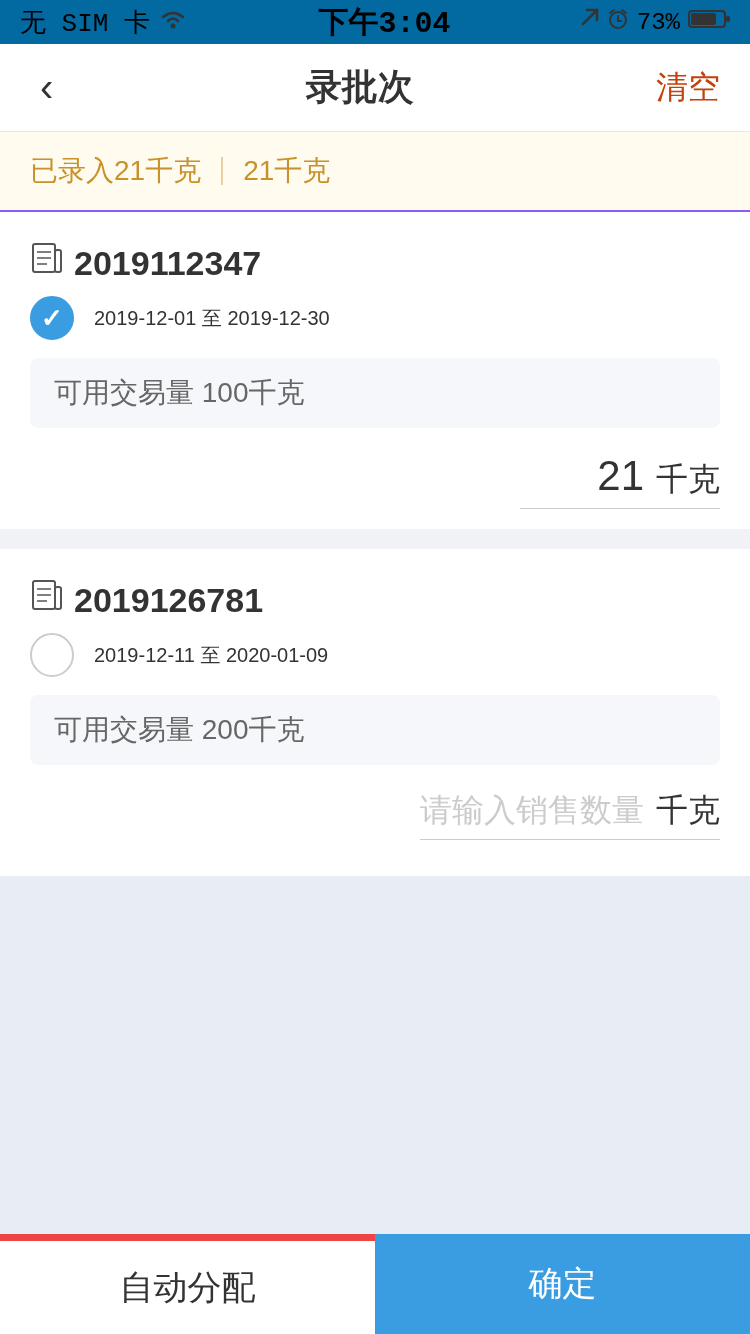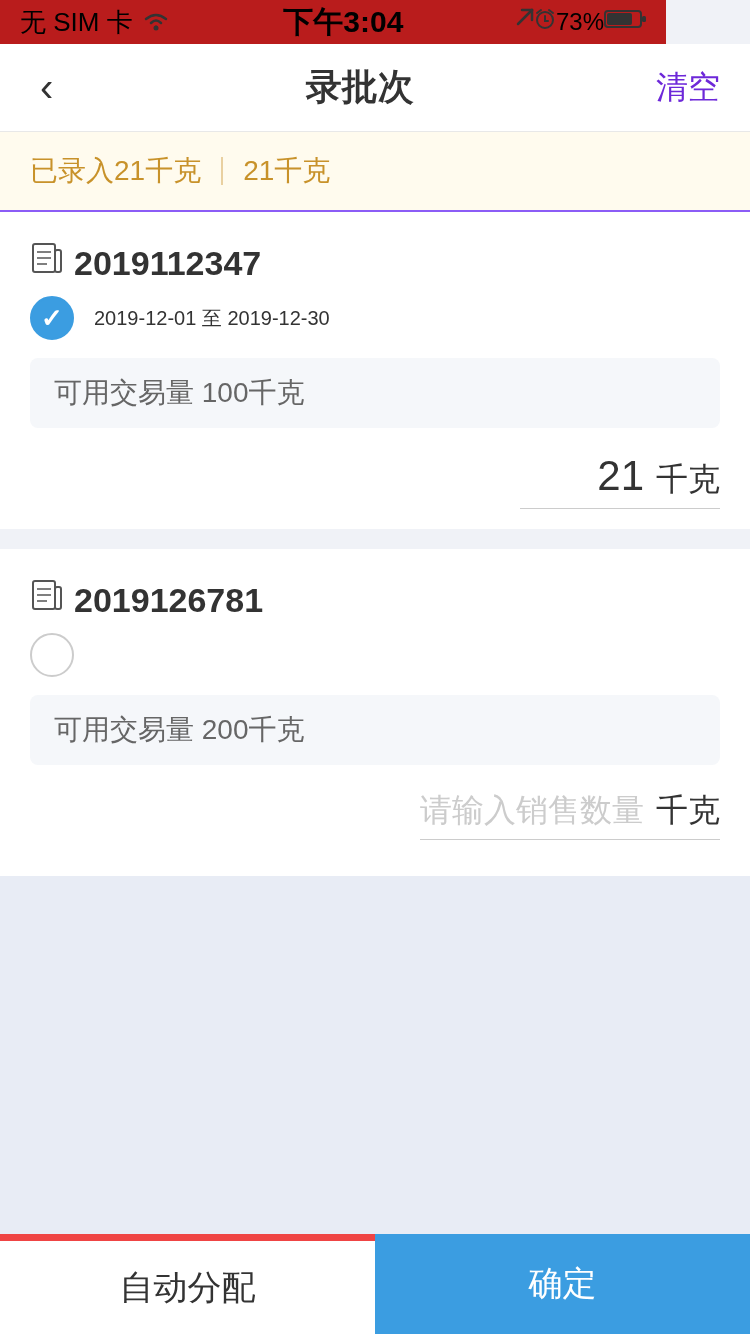--- a/index.html
+++ b/index.html
@@ -7,43 +7,45 @@
     body {
       width: 750px;
       min-height: 1334px;
       font-family: -apple-system, 'PingFang SC', 'Helvetica Neue', Arial, sans-serif;
       background: #f0f2f7;
       overflow-x: hidden;
     }
 
     
     .status-bar {
-      width: 666px;
+      width: 750px;
       height: 44px;
-      background: #b91c1c;
+      background: #0369a1;
       display: flex;
       align-items: center;
       justify-content: space-between;
       padding: 0 20px;
       font-size: 26px;
       font-weight: 500;
+      font-family: Liberation Mono, monospace;
     }
     .status-left {
       display: flex;
       align-items: center;
       gap: 8px;
       font-size: 26px;
     }
     .status-center {
       font-size: 30px;
       font-weight: 600;
     }
     .status-right {
       display: flex;
       align-items: center;
+      gap: 8px;
       font-size: 24px;
     }
 
     
     .nav-bar {
       width: 750px;
       height: 88px;
       background: #fff;
       display: flex;
       align-items: center;
@@ -57,21 +59,21 @@
       cursor: pointer;
       padding: 10px;
     }
     .nav-title {
       font-size: 36px;
       font-weight: 600;
       color: #333;
     }
     .nav-clear {
       font-size: 32px;
-      color: #6d28d9;
+      color: #c2410c;
       cursor: pointer;
     }
 
     
     .info-banner {
       background: #fffbee;
       padding: 20px 30px;
       display: flex;
       align-items: center;
       gap: 20px;
@@ -318,20 +320,21 @@
         <line x1="7" y1="10" x2="21" y2="10" stroke="#555" stroke-width="1.5"></line>
         <line x1="7" y1="16" x2="21" y2="16" stroke="#555" stroke-width="1.5"></line>
         <line x1="7" y1="22" x2="17" y2="22" stroke="#555" stroke-width="1.5"></line>
       </svg>
     </span>
     <span class="batch-id">2019126781</span>
   </div>
   <div class="batch-date-row">
     <div class="radio-circle">
     </div>
+    <span class="batch-date">2019-12-11 至 2020-01-09</span>
   </div>
   <div class="batch-available">
     <span class="batch-available-text">可用交易量 200千克</span>
   </div>
 </div>
 
 <div style="background:#fff; padding: 24px 30px 16px 30px;">
   <div style="display:flex; justify-content:flex-end; align-items:baseline; gap:12px; padding-bottom:20px;">
     <div style="text-align:right; flex:1;">
       <div style="display:flex; justify-content:flex-end; align-items:baseline; gap:12px;">

